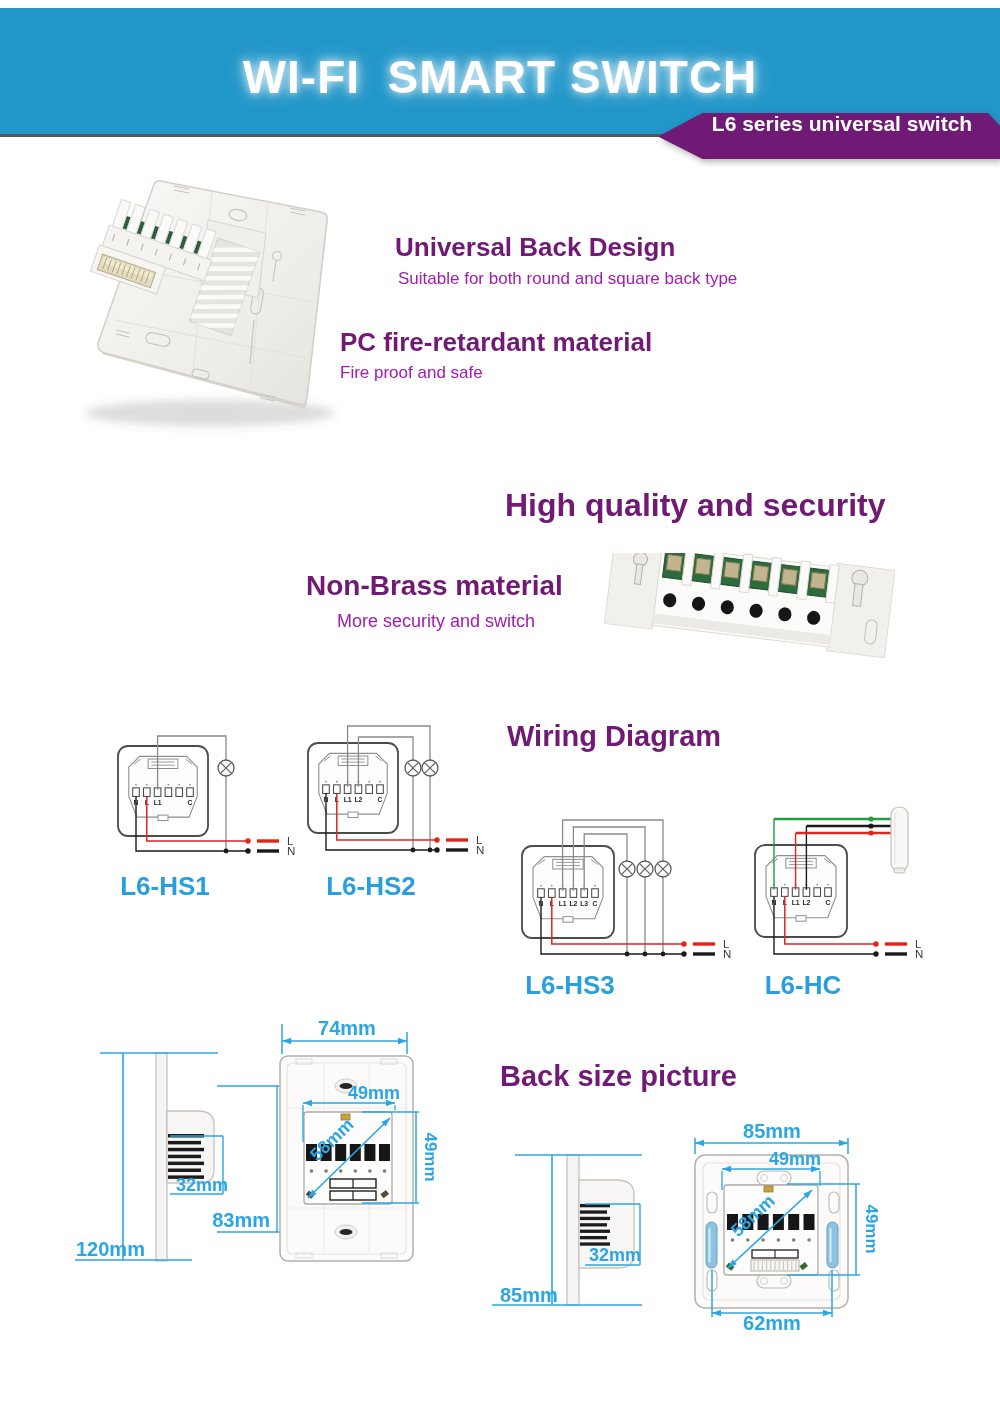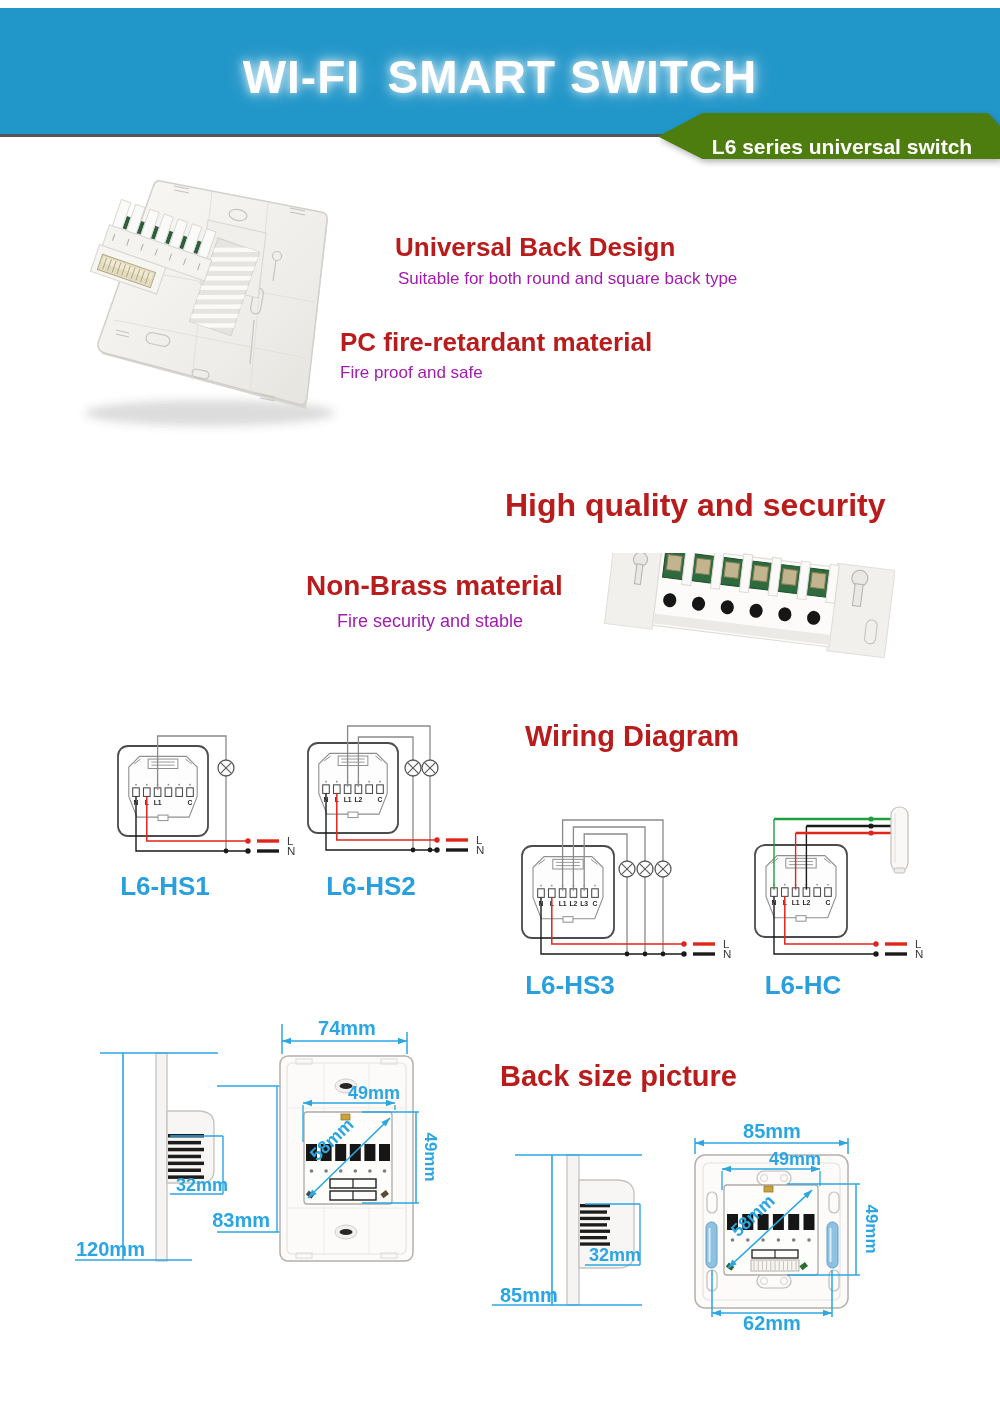--- a/index.html
+++ b/index.html
@@ -6,25 +6,25 @@
   .page{position:relative;width:1000px;height:1415px;margin:8px auto;background:#fff;
         font-family:"Liberation Sans",sans-serif;overflow:hidden;}
   .abs{position:absolute;}
   .banner{left:0;top:0;width:1000px;height:126px;background:#2196c9;}
   .banner-title{left:0;right:0;top:42px;text-align:center;color:#fff;font-size:46px;
         font-weight:700;letter-spacing:1px;white-space:pre;
         text-shadow:0 0 10px rgba(255,255,255,.85),0 0 20px rgba(255,255,255,.55);}
   .rule{left:0;top:126px;width:1000px;height:3px;background:#54575a;}
   .badge-wrap{left:658px;top:104px;width:342px;height:47px;
         filter:drop-shadow(2px 3px 3px rgba(40,40,40,.35));}
-  .badge{width:100%;height:100%;background:#4d7c0f;
+  .badge{width:100%;height:100%;background:#701a75;
         clip-path:polygon(0 52%,13% 2%,96.5% 2%,100% 30%,100% 100%,13% 100%);
-        display:flex;align-items:flex-end;justify-content:center;box-sizing:border-box;
+        display:flex;align-items:flex-start;justify-content:center;box-sizing:border-box;
         padding-left:26px;color:#fff;font-size:21px;font-weight:700;white-space:nowrap;}
-  .h{position:absolute;color:#b91c1c;font-weight:700;white-space:nowrap;}
+  .h{position:absolute;color:#701a75;font-weight:700;white-space:nowrap;}
   .sub{position:absolute;color:#a21caf;font-weight:400;white-space:nowrap;}
   svg text{font-family:"Liberation Sans",sans-serif;}
 </style>
 </head>
 <body>
 
 <div class="page">
 
   <div class="abs banner"></div>
   <div class="abs banner-title">WI-FI  SMART SWITCH</div>
@@ -173,23 +173,23 @@
       </g>
     </g>
   </svg>
 
   <div class="h" style="left:395px;top:224px;font-size:26px">Universal Back Design</div>
   <div class="sub" style="left:398px;top:261px;font-size:17px">Suitable for both round and square back type</div>
   <div class="h" style="left:340px;top:319px;font-size:26px">PC fire-retardant material</div>
   <div class="sub" style="left:340px;top:355px;font-size:17px">Fire proof and safe</div>
   <div class="h" style="left:505px;top:479px;font-size:32px">High quality and security</div>
   <div class="h" style="left:306px;top:562px;font-size:28px">Non-Brass material</div>
-  <div class="sub" style="left:337px;top:603px;font-size:18px">Fire security and stable</div>
-
-  <div class="h" style="left:525px;top:712px;font-size:29px">Wiring Diagram</div>
+  <div class="sub" style="left:337px;top:603px;font-size:18px">More security and switch</div>
+
+  <div class="h" style="left:507px;top:712px;font-size:29px">Wiring Diagram</div>
   <div class="h" style="left:500px;top:1052px;font-size:29px">Back size picture</div>
 
   <svg id="wiring-svg" class="abs" style="left:80px;top:695px" width="900" height="315" viewBox="80 695 900 315">
       <g>
         <rect x="118" y="738" width="90" height="90" rx="10" fill="#fff" stroke="#4c4c4c" stroke-width="1.8"></rect>
         <path d="M139.6,748.4 L 186.4,748.4 L 197.2,759.1 L 197.2,788.4 L 189.1,809.1 L 136.9,809.1 L 128.8,788.4 L 128.8,759.1 Z" fill="#fdfdfd" stroke="#8f8f8f" stroke-width="1.1"></path>
         <line x1="134.2" y1="756" x2="140.5" y2="751.05" stroke="#8f8f8f" stroke-width="1"></line>
         <line x1="185.5" y1="751.05" x2="191.8" y2="756" stroke="#8f8f8f" stroke-width="1"></line>
         <rect x="148.15" y="751.05" width="29.700000000000003" height="9.45" fill="#fff" stroke="#8f8f8f" stroke-width="1"></rect>
         <line x1="151.3" y1="754.02" x2="174.7" y2="754.02" stroke="#8f8f8f" stroke-width="0.9"></line>

